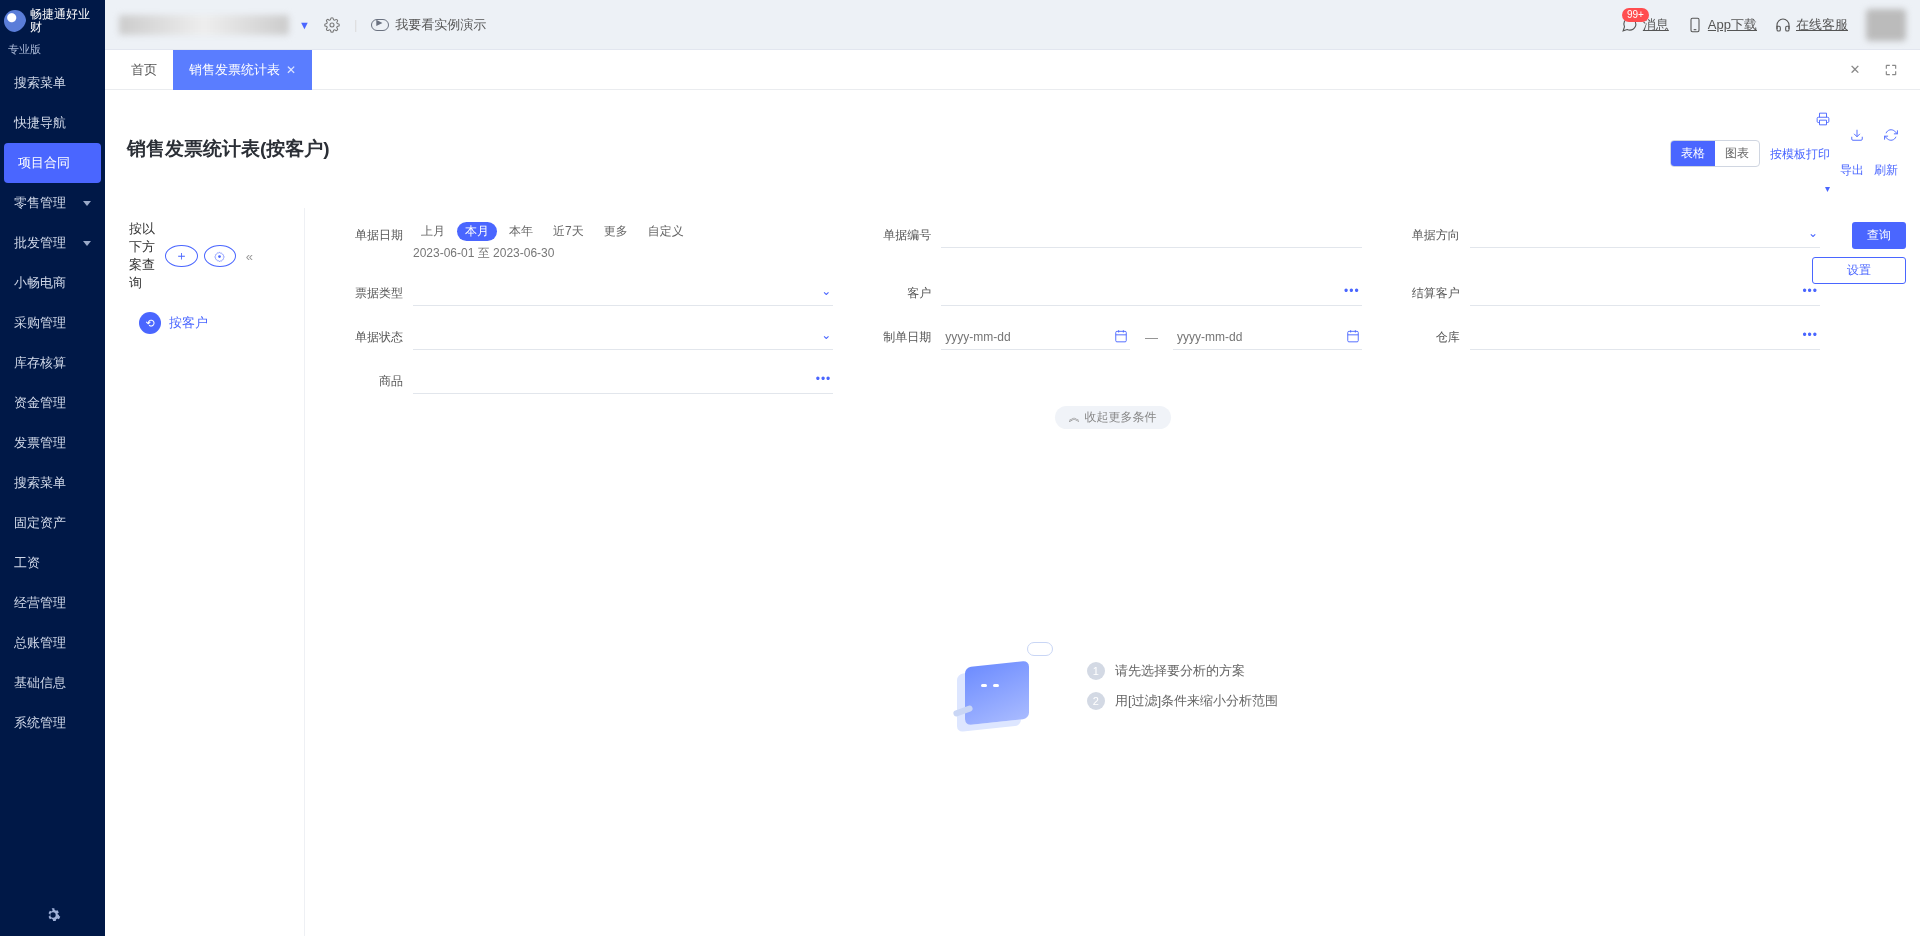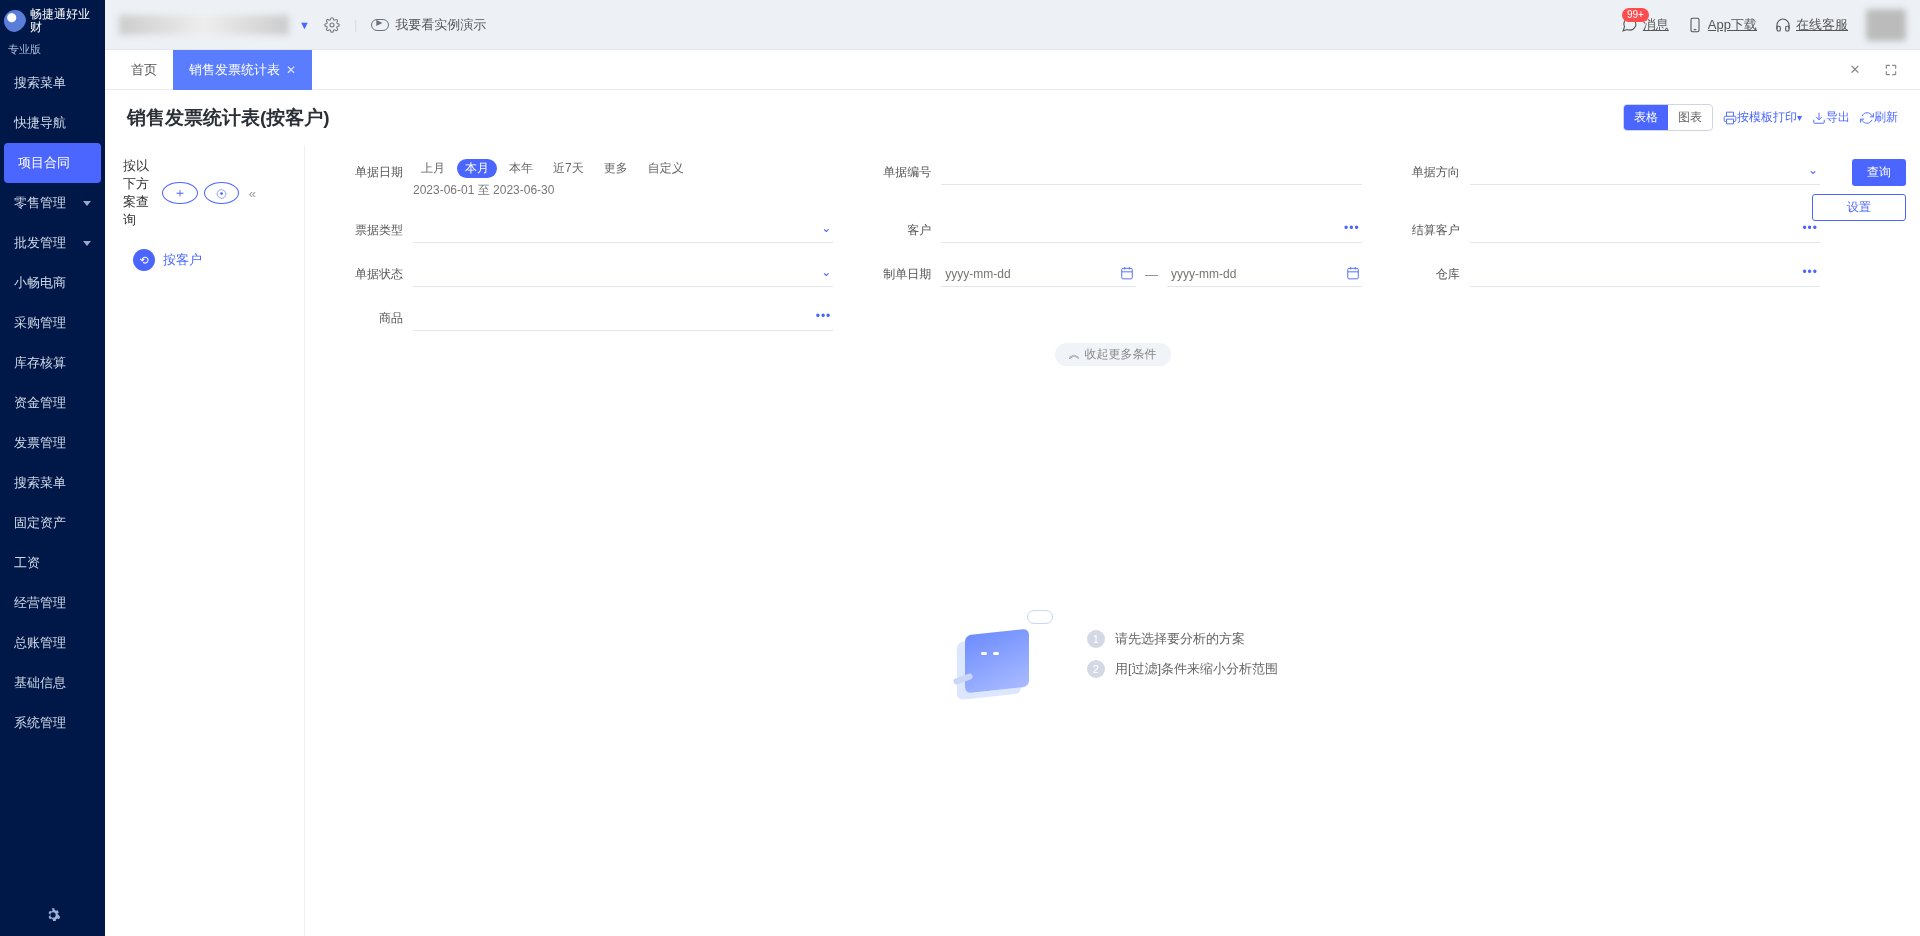--- a/index.html
+++ b/index.html
@@ -40,30 +40,30 @@
     .tabs-row { height: 40px; background: #fff; display: flex; align-items: center; padding: 0 10px; border-bottom: 1px solid #eaecef; }
     .tab { padding: 0 16px; height: 40px; display: flex; align-items: center; gap: 6px; cursor: pointer; color: #555; font-size: 13px; }
     .tab.active { background: #5a7dff; color: #fff; }
     .tab-close { font-size: 12px; opacity: .8; }
     .tabs-actions { margin-left: auto; display: flex; gap: 10px; color: #888; padding-right: 6px; }
     .icon-btn { width: 26px; height: 26px; display: flex; align-items: center; justify-content: center; cursor: pointer; }
 
     
     .page-hdr { display: flex; align-items: center; padding: 14px 22px; background: #fff; }
     .page-title { font-size: 19px; color: #2b2f36; }
-    .hdr-right { margin-left: auto; display: flex; align-items: center; gap: 10px; }
+    .hdr-right { margin-left: auto; display: flex; align-items: center; gap: 10px; margin-top: 8px; }
     .seg { display: flex; border: 1px solid #d0d6e1; border-radius: 4px; overflow: hidden; }
     .seg-item { padding: 4px 10px; font-size: 12px; color: #666; cursor: pointer; }
     .seg-item.active { background: #4a66ff; color: #fff; }
-    .hdr-link { display: flex; align-items: center; gap: 0; color: #4a66ff; font-size: 12px; cursor: pointer; }
+    .hdr-link { display: flex; align-items: flex-end; gap: 20px; color: #4a66ff; font-size: 12px; cursor: pointer; flex-direction: column; }
     .hdr-caret { color: #4a66ff; font-size: 10px; }
 
     
     .body-split { flex: 1; display: flex; background: #fff; overflow: hidden; }
-    .scheme-panel { width: 200px; border-right: 1px solid #eef0f4; padding: 12px 18px; }
+    .scheme-panel { width: 200px; border-right: 1px solid #eef0f4; padding: 12px 24px; }
     .scheme-hdr { display: flex; align-items: center; gap: 6px; color: #333; font-size: 13px; margin-bottom: 14px; }
     .scheme-hdr span { flex: 1; }
     .round-btn { width: 22px; height: 22px; border: 1px solid #4a66ff; border-radius: 50%; display: flex; align-items: center; justify-content: center; color: #4a66ff; font-size: 13px; cursor: pointer; }
     .collapse-arrow { color: #999; cursor: pointer; padding: 0 4px; }
     .scheme-item { display: flex; align-items: center; gap: 8px; padding: 6px 10px; color: #4a66ff; cursor: pointer; }
     .scheme-ico { width: 22px; height: 22px; background: #4a66ff; color: #fff; border-radius: 50%; display: flex; align-items: center; justify-content: center; font-size: 11px; }
 
     .content-area { flex: 1; display: flex; flex-direction: column; overflow: hidden; }
 
     
@@ -73,21 +73,21 @@
     .filter-lab { width: 68px; text-align: right; color: #555; font-size: 12px; line-height: 26px; margin-right: 10px; flex-shrink: 0; }
     .filter-ctrl { flex: 1; }
     .date-quick { display: flex; gap: 4px; align-items: flex-start; margin-bottom: 4px; flex-wrap: wrap; }
     .date-q { padding: 1px 8px; font-size: 12px; color: #666; border-radius: 10px; cursor: pointer; }
     .date-q.active { background: #4a66ff; color: #fff; }
     .date-range { font-size: 12px; color: #777; }
     .inp { width: 100%; height: 26px; border: none; border-bottom: 1px solid #e2e6ec; padding: 0 4px; font-size: 12px; outline: none; background: transparent; }
     .inp-wrap { position: relative; }
     .inp-suffix { position: absolute; right: 2px; top: 4px; color: #4a66ff; font-size: 12px; }
     .inp-suffix.more { letter-spacing: 1px; color: #4a66ff; }
-    .date-pair { display: flex; align-items: center; gap: 9px; }
+    .date-pair { display: flex; align-items: center; gap: 15px; }
     .date-half { flex: 1; position: relative; }
     .date-ico { position: absolute; right: 2px; top: 5px; color: #4a66ff; }
     .dash { color: #888; }
 
     .action-col { position: absolute; right: 14px; top: 14px; display: flex; flex-direction: column; gap: 8px; }
     .btn { padding: 4px 14px; border-radius: 3px; font-size: 12px; cursor: pointer; text-align: center; border: 1px solid transparent; }
     .btn-primary { background: #4a66ff; color: #fff; margin-left: 40px; }
     .btn-outline { background: #fff; border: 1px solid #4a66ff; color: #4a66ff; }
 
     .collapse-bar { text-align: center; padding: 6px 0; }

